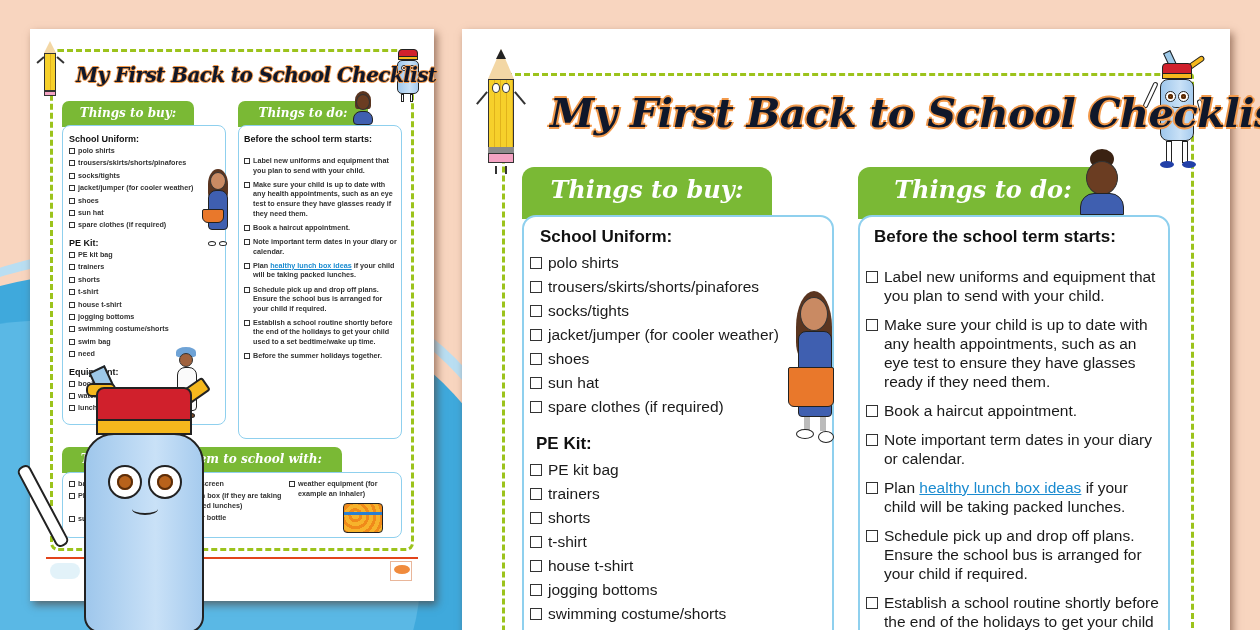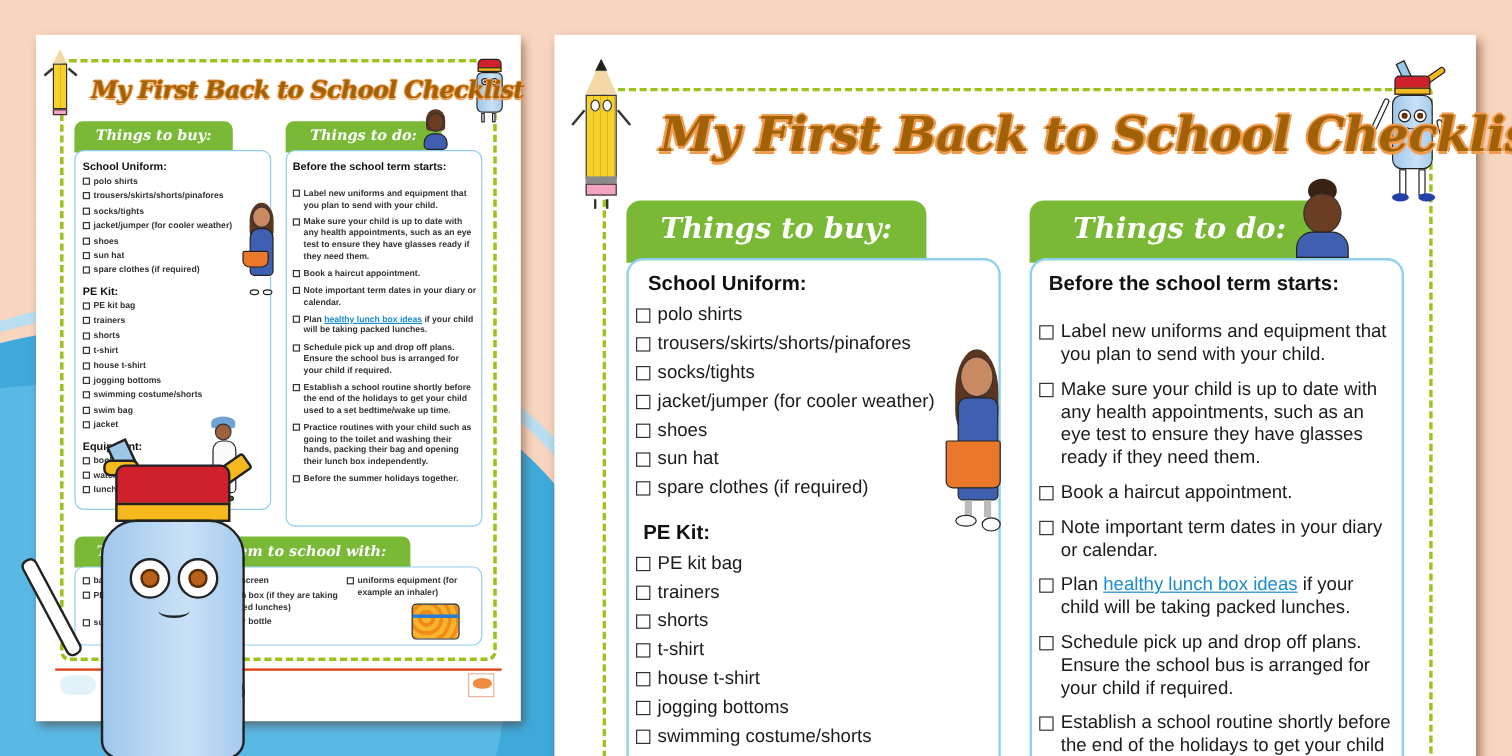--- a/index.html
+++ b/index.html
@@ -9,21 +9,21 @@
   .swoosh { position: absolute; left: -260px; top: 270px; width: 780px; height: 560px; border-radius: 50%; background: #3fa9dc; }
   .swoosh2 { position: absolute; left: -300px; top: 320px; width: 720px; height: 520px; border-radius: 50%; background: #5ab8e5; }
   .swoosh3 { position: absolute; left: -230px; top: 245px; width: 760px; height: 560px; border-radius: 50%; border-top: 10px solid #b9def2; border-right: 10px solid #b9def2; background: transparent; }
 
   .page { position: absolute; background: #fff; box-shadow: 3px 4px 8px rgba(80,40,20,0.55); }
   .page.small { left: 30px; top: 29px; width: 404px; height: 572px; }
   .page.big { left: 462px; top: 29px; width: 768px; height: 620px; }
 
   .dash-frame { position: absolute; border: 3px dashed #9cc31c; border-radius: 8px; }
 
-  .title { position: absolute; font-family: "DejaVu Serif", serif; font-style: italic; font-weight: bold; color: #a16207;
+  .title { position: absolute; font-family: "DejaVu Serif", serif; font-style: italic; font-weight: bold; color: #0f172a;
            text-shadow: 2px 0 0 #f29a4c, -2px 0 0 #f29a4c, 0 2px 0 #f29a4c, 0 -2px 0 #f29a4c, 1px 1px 0 #fff; white-space: nowrap; letter-spacing: -0.5px; }
   .tab { position: absolute; background: #7ab935; border-radius: 12px 12px 0 0; color: #fff; font-family: "DejaVu Serif", serif; font-style: italic; font-weight: bold; text-align: center; }
   .box { position: absolute; background: #fff; border: 2px solid #8fd0ee; border-radius: 14px; }
   .box h3 { font-weight: bold; color: #111; }
   .item { display: flex; align-items: flex-start; color: #1a1a1a; }
   .cb { flex: none; border: 1.3px solid #333; background: #fff; }
   .link { color: #1a8bd0; text-decoration: underline; }
 
   
   .big .title { font-size: 40px; left: 88px; top: 60px; }
@@ -175,21 +175,21 @@
         <div class="item">
           <span class="cb"></span>
           <span>swimming costume/shorts</span>
         </div>
         <div class="item">
           <span class="cb"></span>
           <span>swim bag</span>
         </div>
         <div class="item">
           <span class="cb"></span>
-          <span>jacket</span>
+          <span>need</span>
         </div>
       </div>
     <h3 style="margin-top:8px;">Equipment:</h3>
     <div>
         <div class="item">
           <span class="cb"></span>
           <span>book bag</span>
         </div>
         <div class="item">
           <span class="cb"></span>
@@ -225,24 +225,20 @@
           <span class="cb"></span>
           <span><span>Plan </span><span class="link">healthy lunch box ideas</span><span> if your child will be taking packed lunches.</span></span>
         </div>
         <div class="item">
           <span class="cb"></span>
           <span>Schedule pick up and drop off plans. Ensure the school bus is arranged for your child if required.</span>
         </div>
         <div class="item">
           <span class="cb"></span>
           <span>Establish a school routine shortly before the end of the holidays to get your child used to a set bedtime/wake up time.</span>
-        </div>
-        <div class="item">
-          <span class="cb"></span>
-          <span>Practice routines with your child such as going to the toilet and washing their hands, packing their bag and opening their lunch box independently.</span>
         </div>
         <div class="item">
           <span class="cb"></span>
           <span>Before the summer holidays together.</span>
         </div>
       </div>
   </div>
 
   <div class="girl" style="left:172px;top:140px;width:34px;height:80px;">
     <div class="hair" style="left:6px;top:0;width:20px;height:30px;"></div>
@@ -294,21 +290,21 @@
           <span>lunch box (if they are taking packed lunches)</span>
         </div>
         <div class="item">
           <span class="cb"></span>
           <span>water bottle</span>
         </div>
       </div>
     <div style="position:absolute;left:226px;top:6px;width:108px;">
         <div class="item">
           <span class="cb"></span>
-          <span>uniforms equipment (for example an inhaler)</span>
+          <span>weather equipment (for example an inhaler)</span>
         </div>
       </div>
     <div class="lunchbox" style="left:280px;top:30px;width:40px;height:30px;">
         <div class="stripe"></div>
       </div>
   </div>
 
   <div class="footer-line" style="left:16px;top:528px;width:372px;"></div>
   <div class="twinkl-faint" style="left:20px;top:534px;width:30px;height:16px;"></div>
   <div class="logo-box" style="left:360px;top:532px;width:22px;height:20px;">

